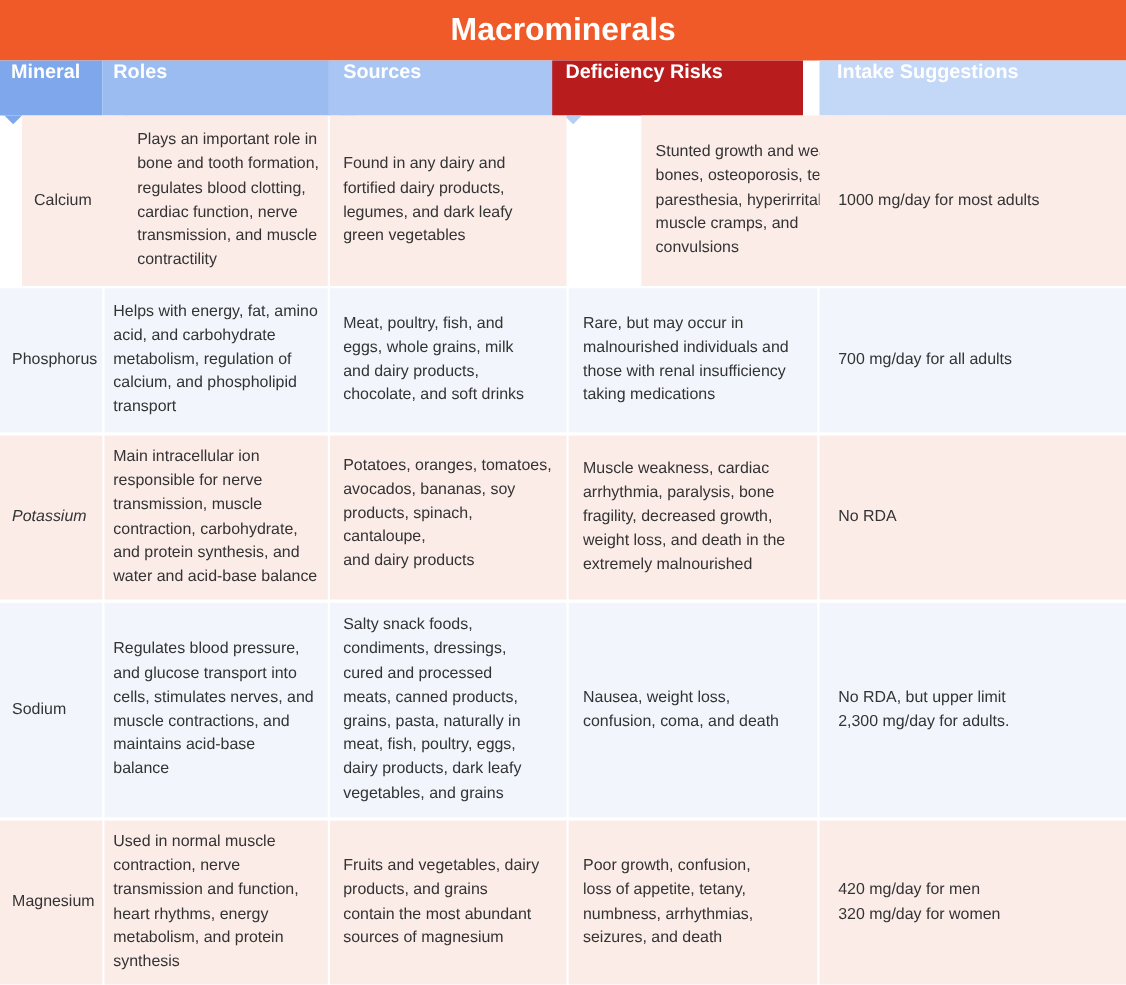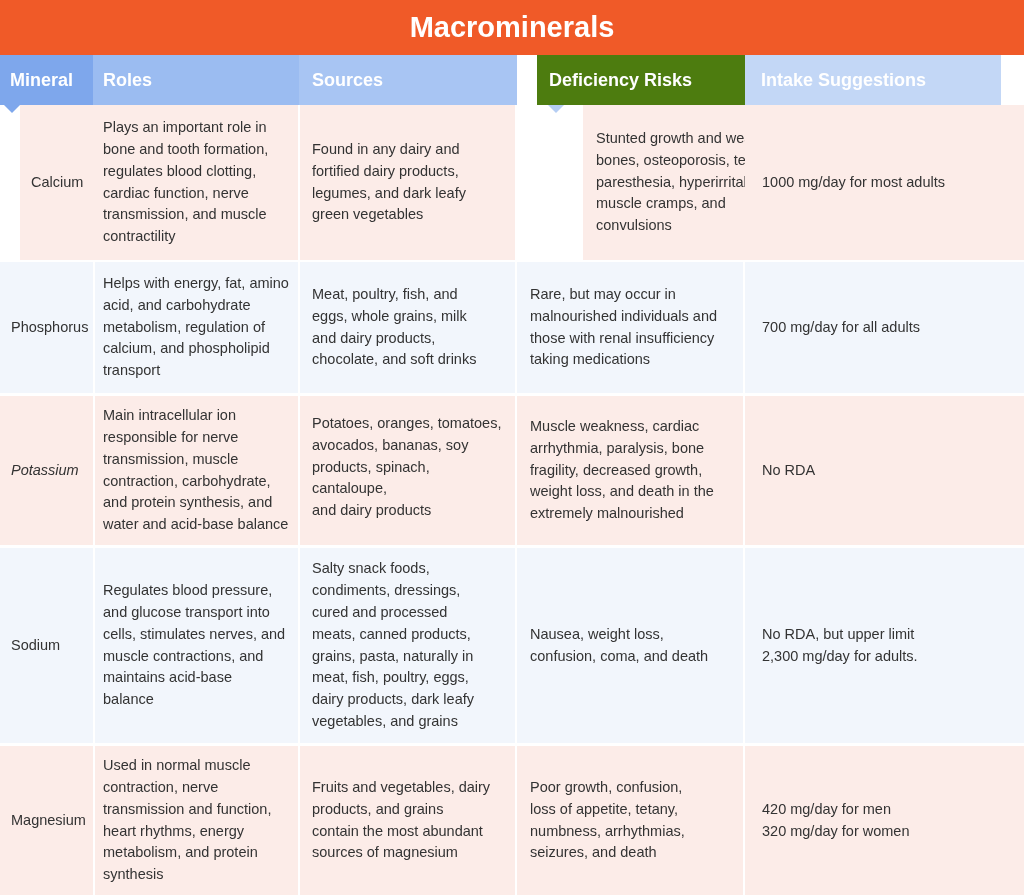--- a/index.html
+++ b/index.html
@@ -9,21 +9,21 @@
       position: absolute; left: 0; top: 0; width: 1024px; height: 55px;
       background: #F05A28; color: #ffffff;
       display: flex; align-items: center; justify-content: center;
       font-size: 29px; font-weight: bold;
     }
     .table { position: absolute; left: 0; top: 55px; width: 1024px; }
     .header-row { position: absolute; left: 0; top: 0; height: 50px; width: 1024px; }
     .hcell {
       position: absolute; top: 0; height: 50px;
       color: #ffffff; font-weight: bold; font-size: 18px;
-      display: flex; align-items: center; padding-left: 10px;
+      display: flex; align-items: flex-start; padding-left: 10px;
     }
     .hcell .notch {
       position: absolute; bottom: -8px; width: 0; height: 0;
       border-left: 8px solid transparent; border-right: 8px solid transparent;
       border-top: 8px solid;
     }
     .row { position: absolute; left: 0; width: 1024px; }
     .cell {
       position: absolute; top: 0; bottom: 0;
       display: flex; align-items: center;
@@ -49,35 +49,35 @@
       <span class="notch" style="left:4px;border-top-color:#7EA7EC;"></span>
     </div>
     <div class="hcell" style="left:93px;width:206px;background:#9BBCF1;padding-left:10px;">
       <span>Roles</span>
       <span class="notch" style="left:6px;border-top-color:#9BBCF1;"></span>
     </div>
     <div class="hcell" style="left:299px;width:218px;background:#A8C5F3;padding-left:13px;">
       <span>Sources</span>
       <span class="notch" style="left:10px;border-top-color:#A8C5F3;"></span>
     </div>
-    <div class="hcell" style="left:537px;width:228px;background:#4d7c0f;padding-left:12px;">
+    <div class="hcell" style="left:502px;width:228px;background:#b91c1c;padding-left:12px;">
       <span>Deficiency Risks</span>
       <span class="notch" style="left:11px;border-top-color:#B5CEF4;"></span>
     </div>
-    <div class="hcell" style="left:745px;width:256px;background:#C3D7F6;padding-left:16px;">
+    <div class="hcell" style="left:745px;width:279px;background:#C3D7F6;padding-left:16px;">
       <span>Intake Suggestions</span>
       <span class="notch" style="left:10px;border-top-color:#C3D7F6;"></span>
     </div>
   </div>
 
   <div class="row pink" style="top:50px;height:155px;">
     <div class="cell mineral" style="left:0;width:93px;margin-left:20px;">
         <span class="txt">Calcium</span>
       </div>
-    <div class="cell" style="left:95px;width:203px;padding-left:8px;">
+    <div class="cell" style="left:95px;width:203px;padding-left:8px;justify-content:flex-end;">
         <span class="txt">Plays an important role in
 bone and tooth formation,
 regulates blood clotting,
 cardiac function, nerve
 transmission, and muscle
 contractility</span>
       </div>
     <div class="cell" style="left:300px;width:215px;padding-left:12px;">
         <span class="txt">Found in any dairy and
 fortified dairy products,

